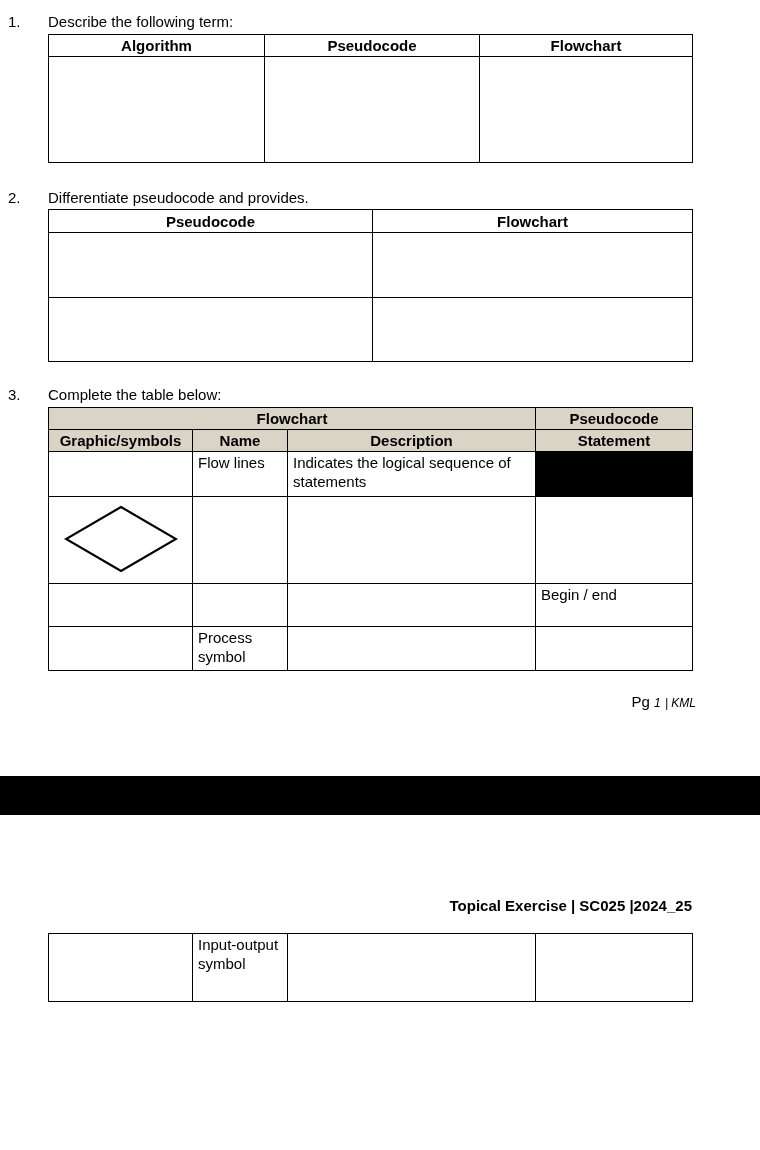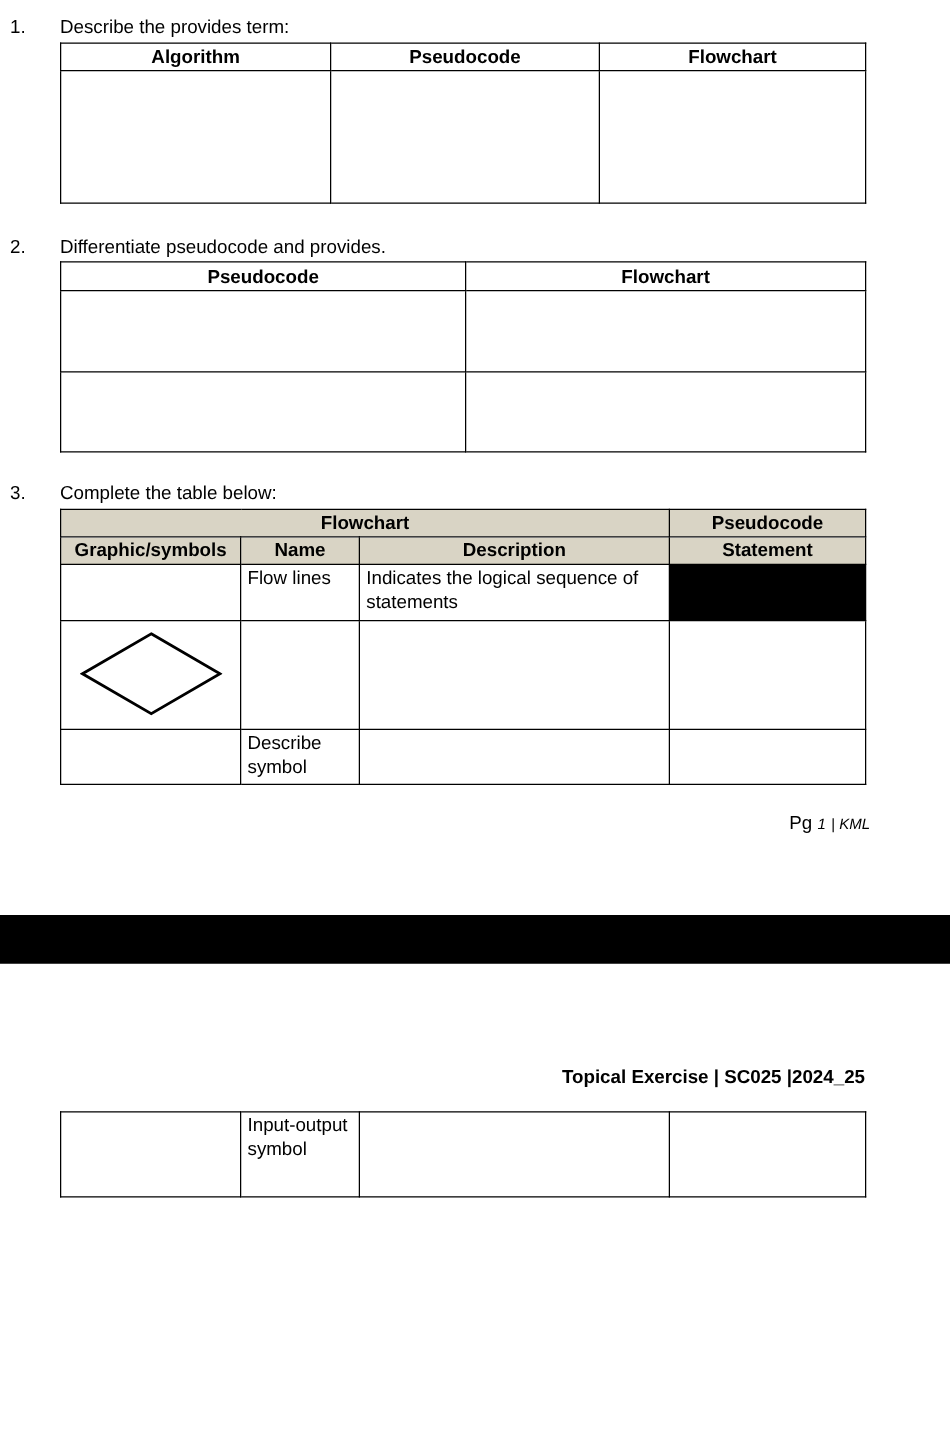--- a/index.html
+++ b/index.html
@@ -59,21 +59,21 @@
     text-align: right; font-weight: bold; line-height: 19px;
   }
   .t4 { margin-top: 18px; }
   .t4 .brow td { height: 68px; }
 </style>
 </head>
 <body>
 
 <div class="qline q1-line">
   <span class="qnum">1.</span>
-  <span>Describe the provides term:</span>
+  <span>Describe the following term:</span>
 </div>
 <table class="t1">
   <colgroup>
       <col style="width:216px">
       <col style="width:215px">
       <col style="width:213px">
     </colgroup>
   <tbody>
       <tr class="hrow">
     <th>Algorithm</th>
@@ -146,23 +146,29 @@
       <div class="diamond-wrap">
         <svg width="114" height="68" viewBox="0 0 114 68">
           <polygon points="57,2 112,34 57,66 2,34" fill="none" stroke="#000" stroke-width="2.2"></polygon>
         </svg>
       </div>
     </td>
     <td></td>
     <td></td>
     <td></td>
   </tr>
+  <tr class="r5">
+    <td></td>
+    <td></td>
+    <td></td>
+    <td>Begin / end</td>
+  </tr>
   <tr class="r6">
     <td></td>
-    <td>Describe symbol</td>
+    <td>Process symbol</td>
     <td></td>
     <td></td>
   </tr>
 </tbody>
   </table>
 
 <div class="pg-line">
   <span>Pg</span>
   <span class="pg-num">1</span>
   <span class="pg-suffix">| KML</span>

